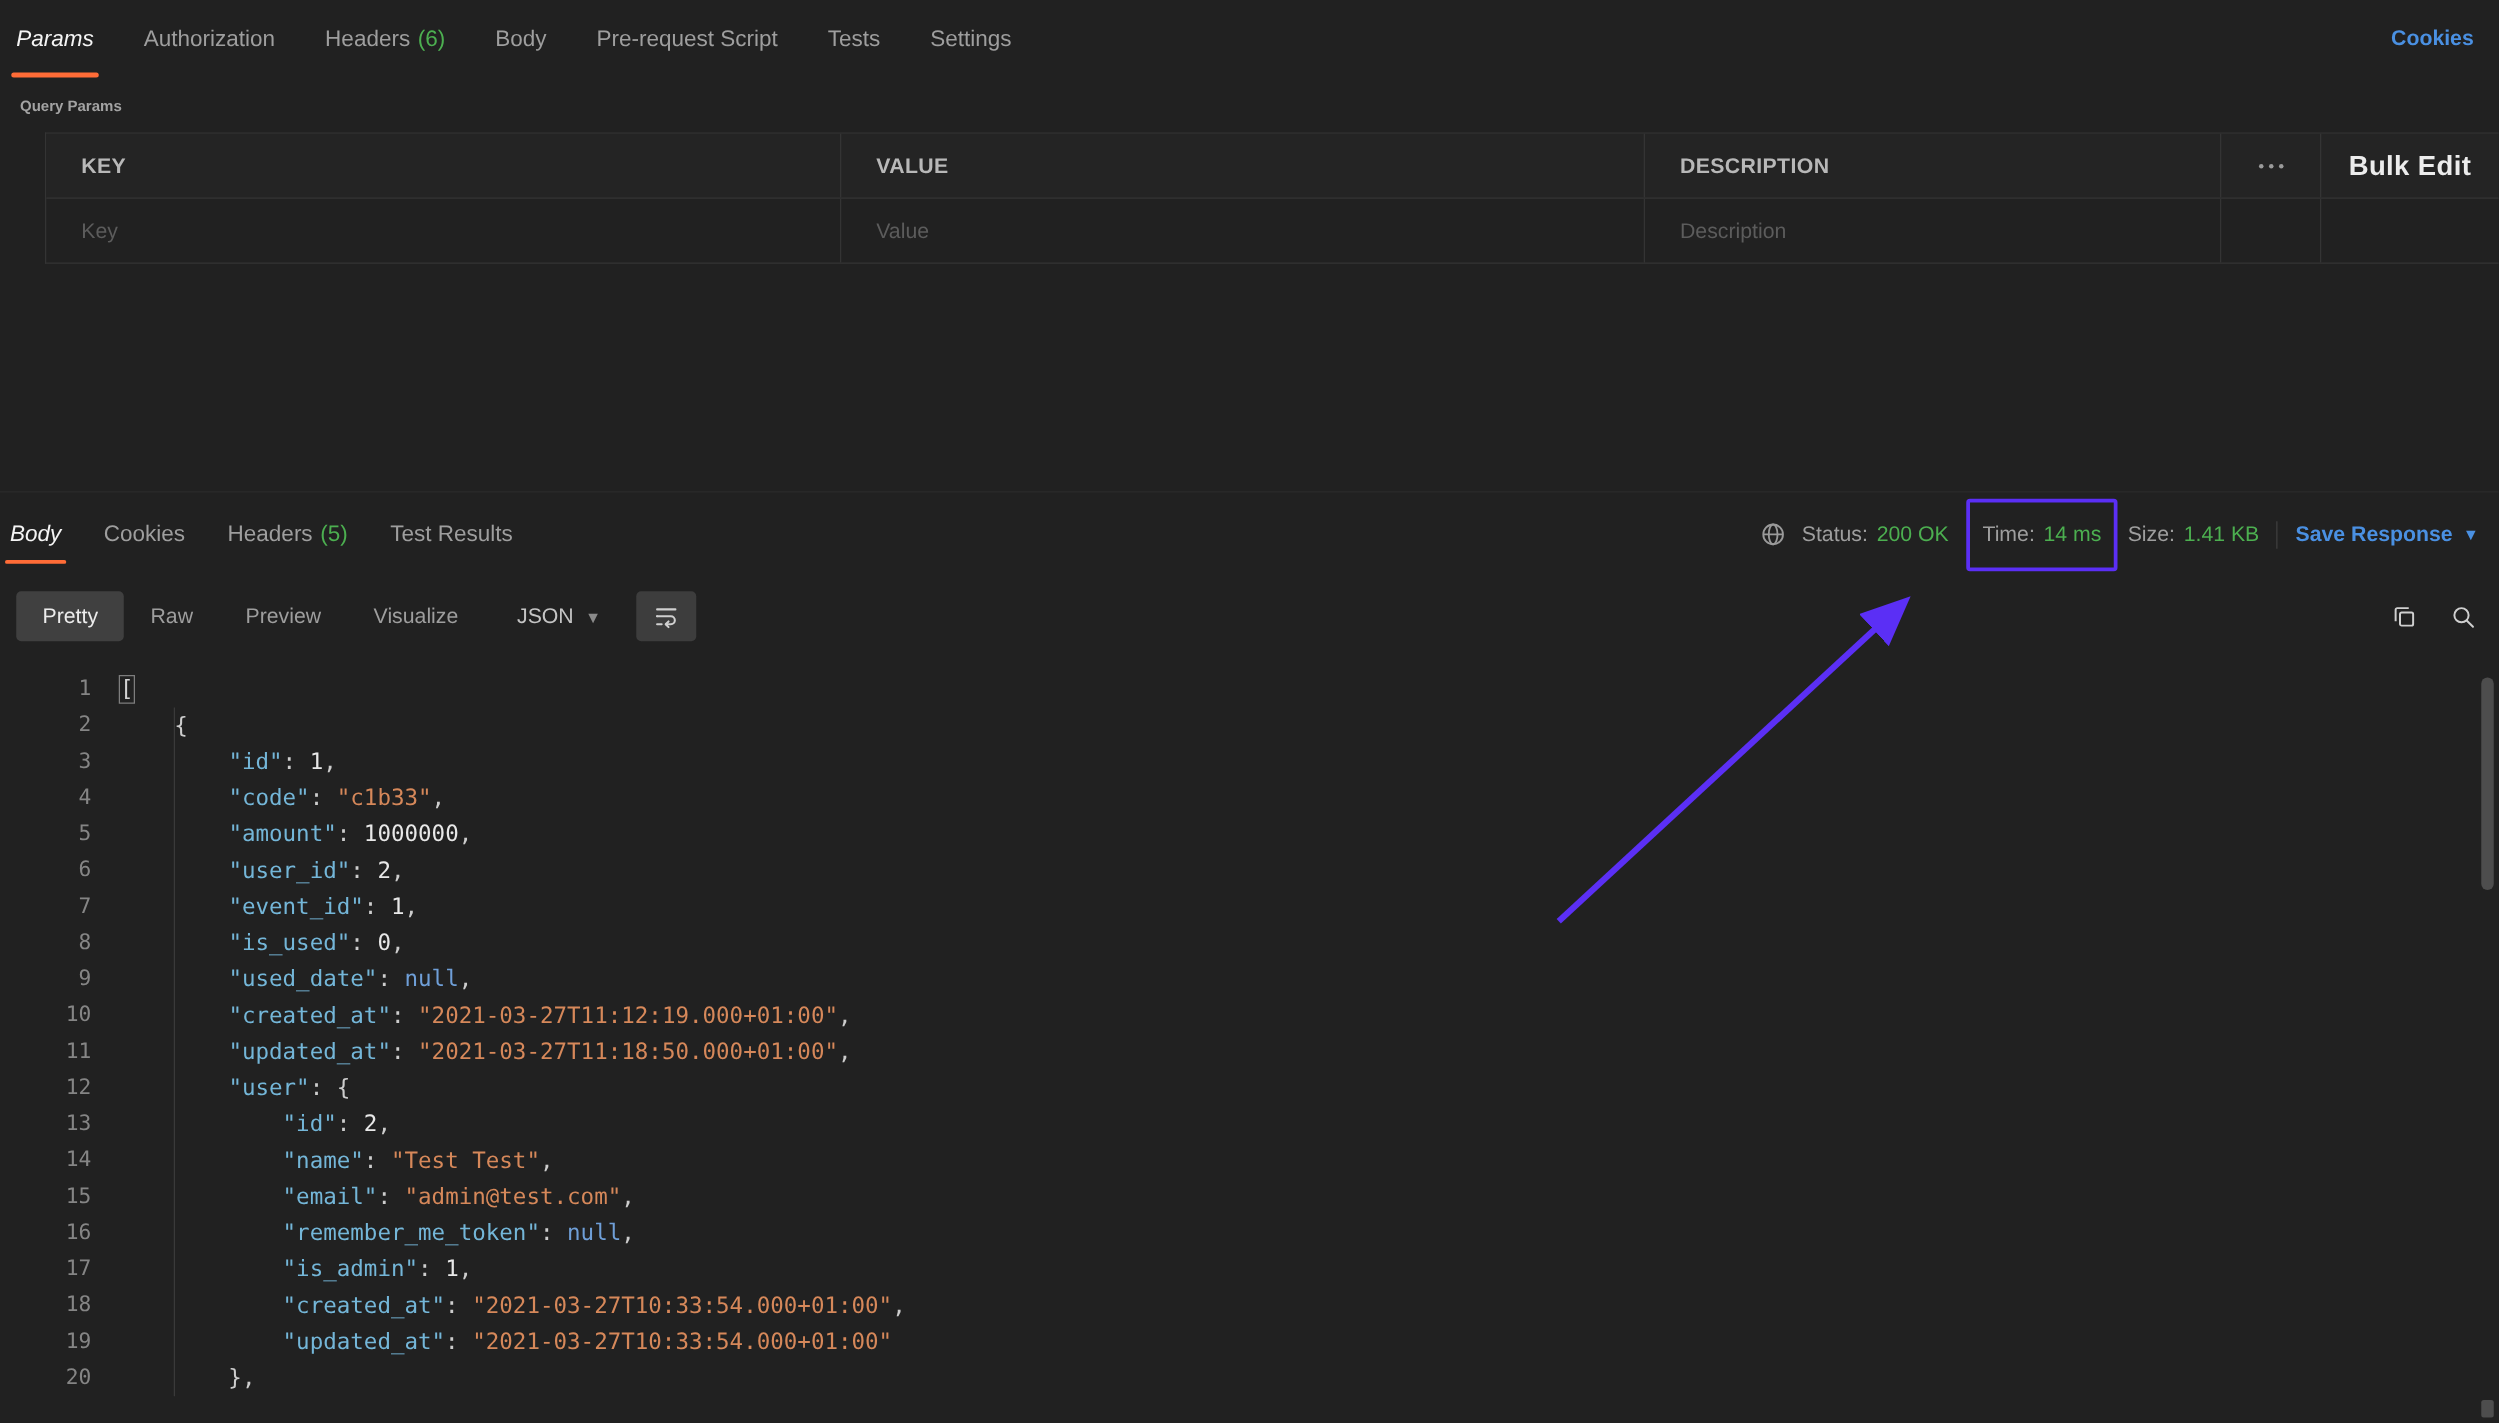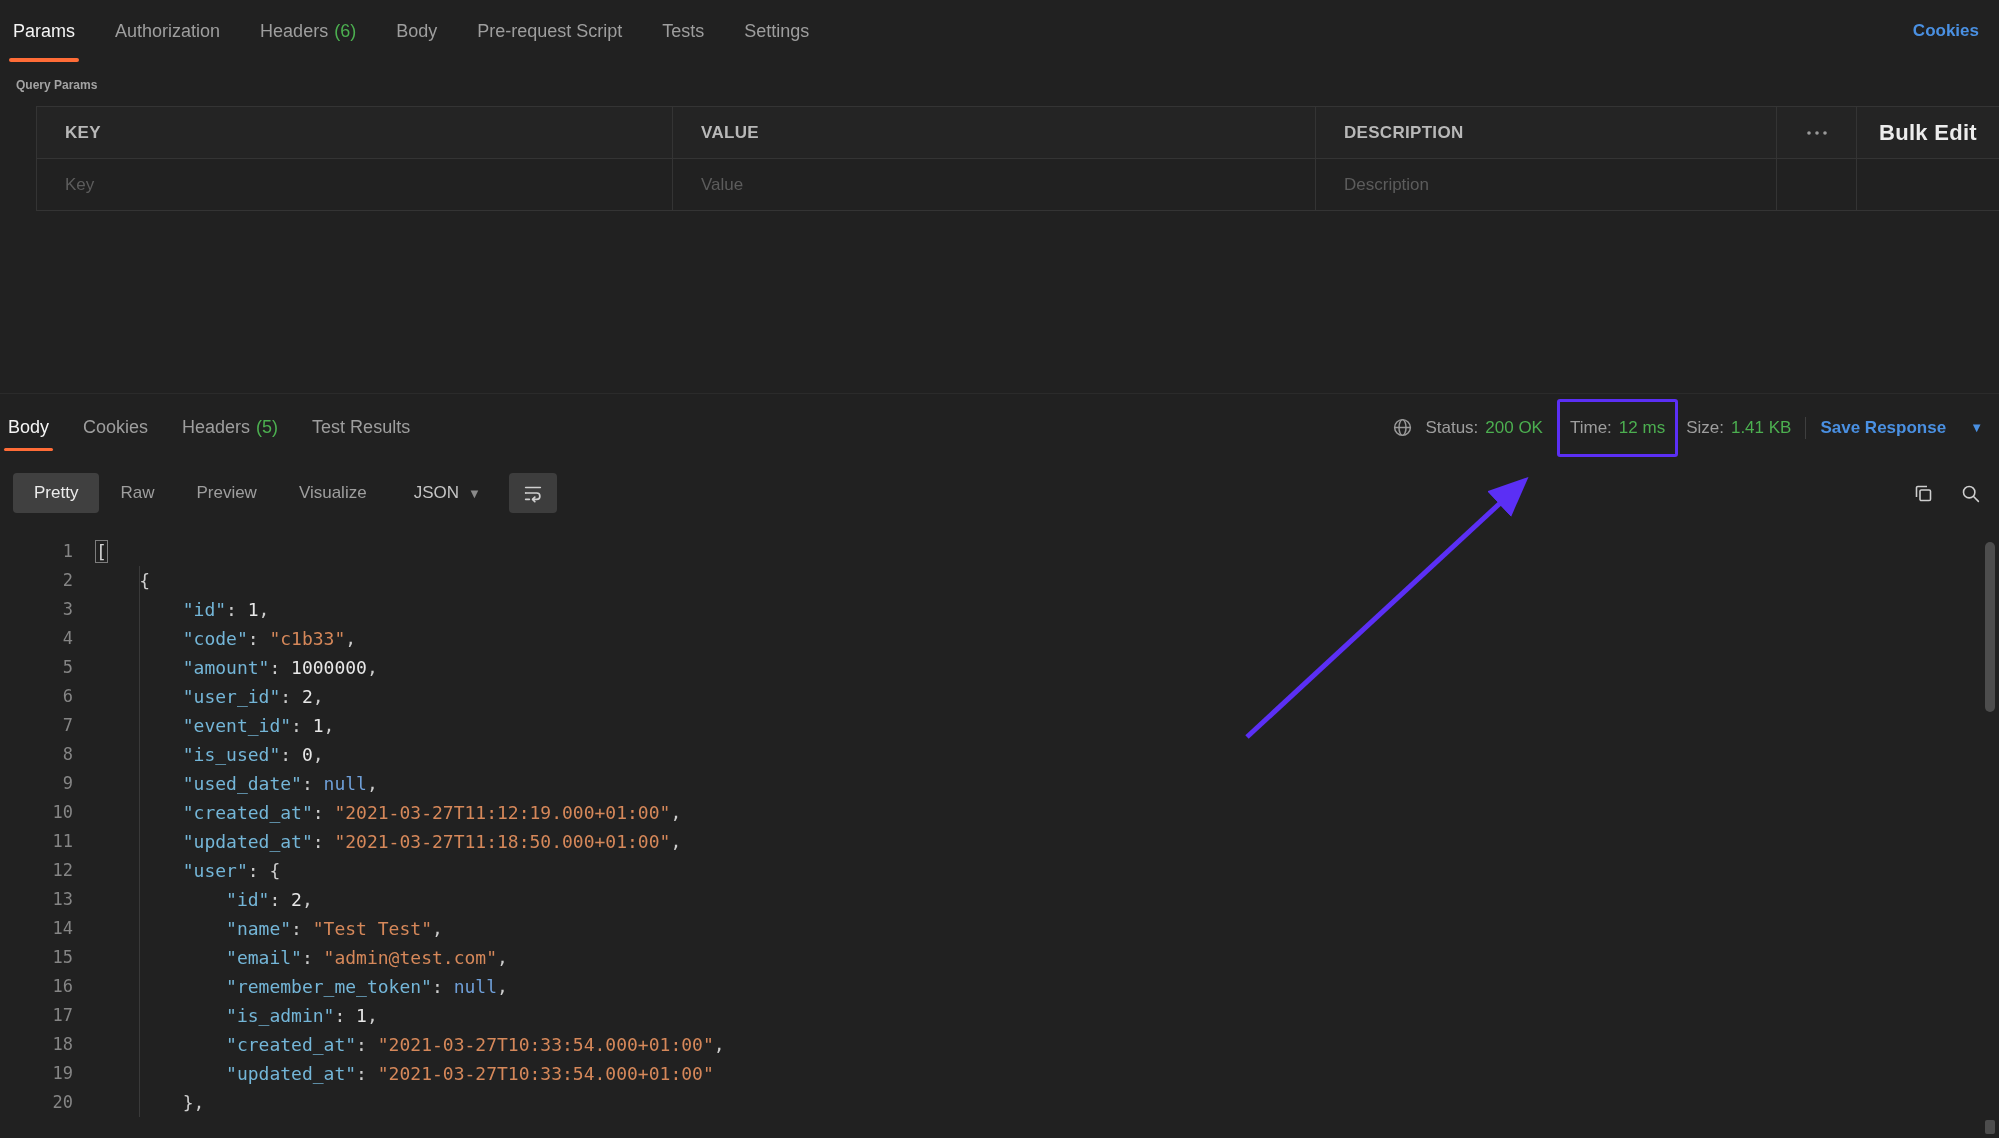--- a/index.html
+++ b/index.html
@@ -23,21 +23,21 @@
   .tab {
     display:flex;
     align-items:center;
     font-size:18px;
     color:#9e9e9e;
     position:relative;
     cursor:pointer;
     white-space:nowrap;
   }
   .tab .count { color:#4caf50; margin-left:6px; }
-  .tab.active { color:#f5f5f5; }
+  .tab.active { color:#f5f5f5;font-style:italic; }
   .tab.active::after {
     content:"";
     position:absolute;
     left:-4px; right:-4px; bottom:0;
     height:4px;
     background:#ff6c37;
     border-radius:2px;
   }
   .cookies-link {
     margin-left:auto;
@@ -127,21 +127,21 @@
     border-radius:3px;
     padding:16px 10px;
     margin:0 8px 0 14px;
   }
   .meta-sep { width:1px; height:22px; background:#3f3f3f; margin:0 14px; }
   .save-response {
     color:#4a90e2;
     font-weight:700;
     display:flex;
     align-items:center;
-    gap:24px;
+    gap:8px;
     cursor:pointer;
   }
   .chev { font-size:13px; }
 
   
   .resp-toolbar {
     height:64px;
     display:flex;
     align-items:center;
     padding:0 18px 0 13px;
@@ -331,21 +331,21 @@
         <circle cx="12" cy="12" r="9"></circle>
         <ellipse cx="12" cy="12" rx="4" ry="9"></ellipse>
         <line x1="3" y1="12" x2="21" y2="12"></line>
       </svg>
     </span>
     <span class="meta-label">Status:</span>
     <span class="meta-value">200 OK</span>
 
     <span class="time-annotation-box">
       <span class="meta-label">Time:</span>
-      <span class="meta-value">12 ms</span>
+      <span class="meta-value">14 ms</span>
     </span>
 
     <span class="meta-label">Size:</span>
     <span class="meta-value">1.41 KB</span>
 
     <span class="meta-sep"></span>
 
     <span class="save-response">
       <span>Save Response</span>
       <span class="chev">▼</span>

